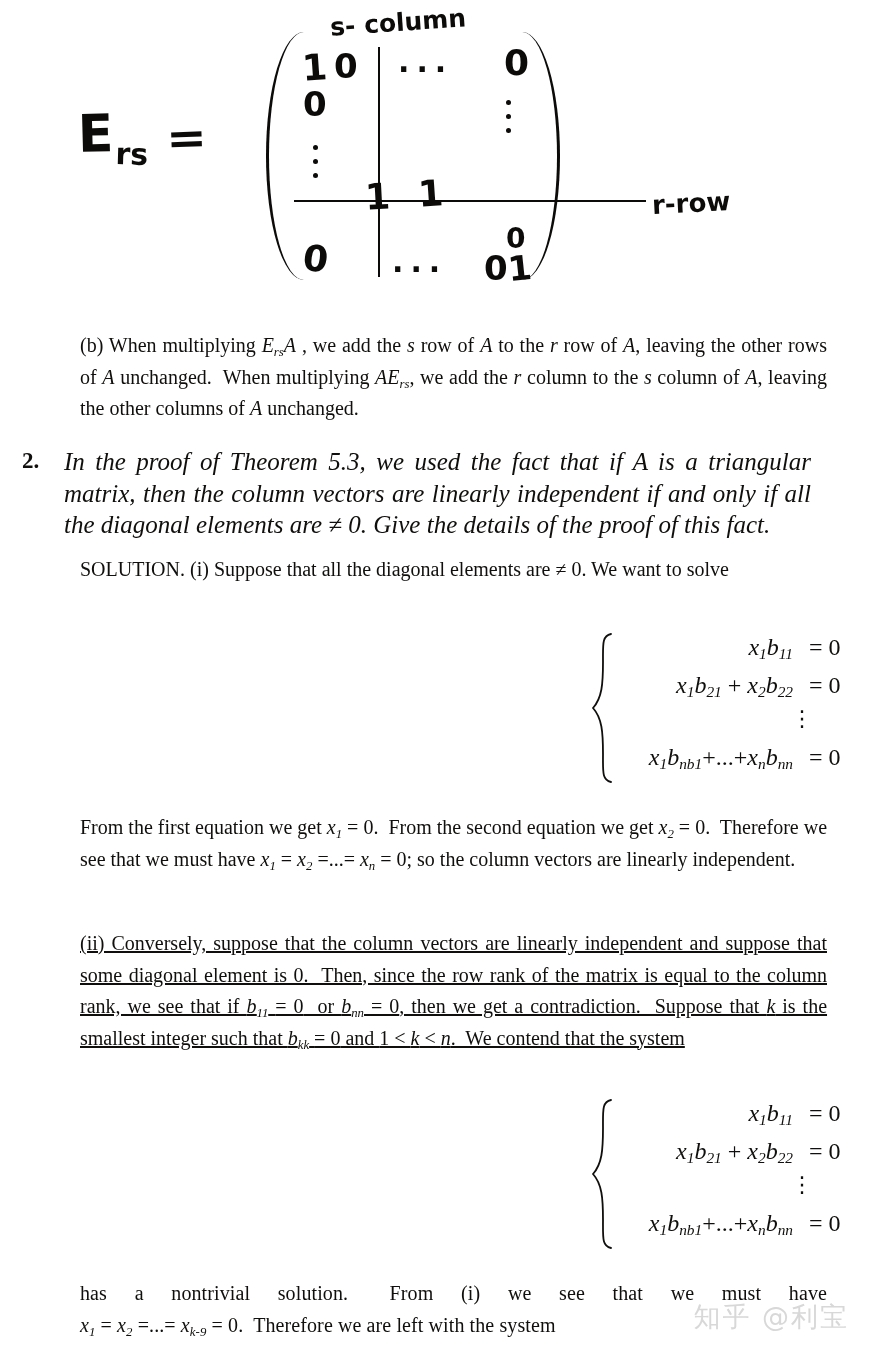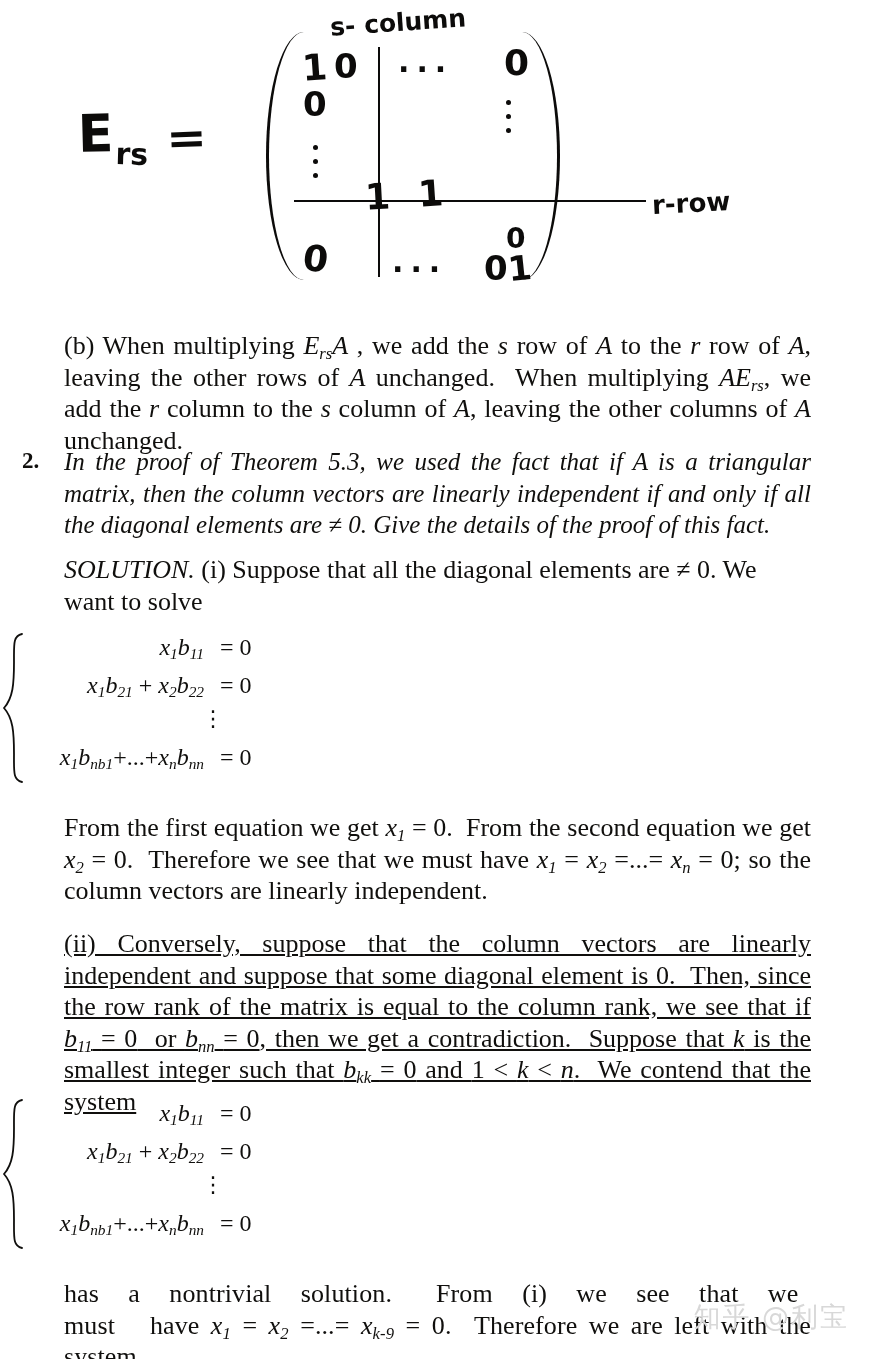--- a/index.html
+++ b/index.html
@@ -132,28 +132,28 @@
   #lbl-rrow {
     left: 652px;
     top: 188px;
     font-size: 26px;
     transform: rotate(-3deg);
   }
 
   
   .body-block {
     position: absolute;
-    left: 64px;
+    left: 80px;
     width: 747px;
-    font-size: 26px;
+    font-size: 20px;
     line-height: 31.5px;
     text-align: justify;
   }
   .body-block.nojust { text-align: left; }
-  .ital { font-style: italic; }
+  .ital { }
 
   
   #item2 {
     position: absolute;
     left: 22px;
     top: 446px;
     width: 789px;
   }
   #item2 .num {
     position: absolute;
@@ -180,21 +180,21 @@
     vertical-align: -0.28em;
   }
   .nb { white-space: nowrap; }
 
   
   .eqsys {
     position: absolute;
     left: 0;
     width: 871px;
     display: flex;
-    justify-content: flex-start;
+    justify-content: flex-end;
   }
   .eqsys-inner {
     display: flex;
     align-items: stretch;
     gap: 8px;
   }
   .brace {
     font-size: 0; 
     width: 26px;
     position: relative;

